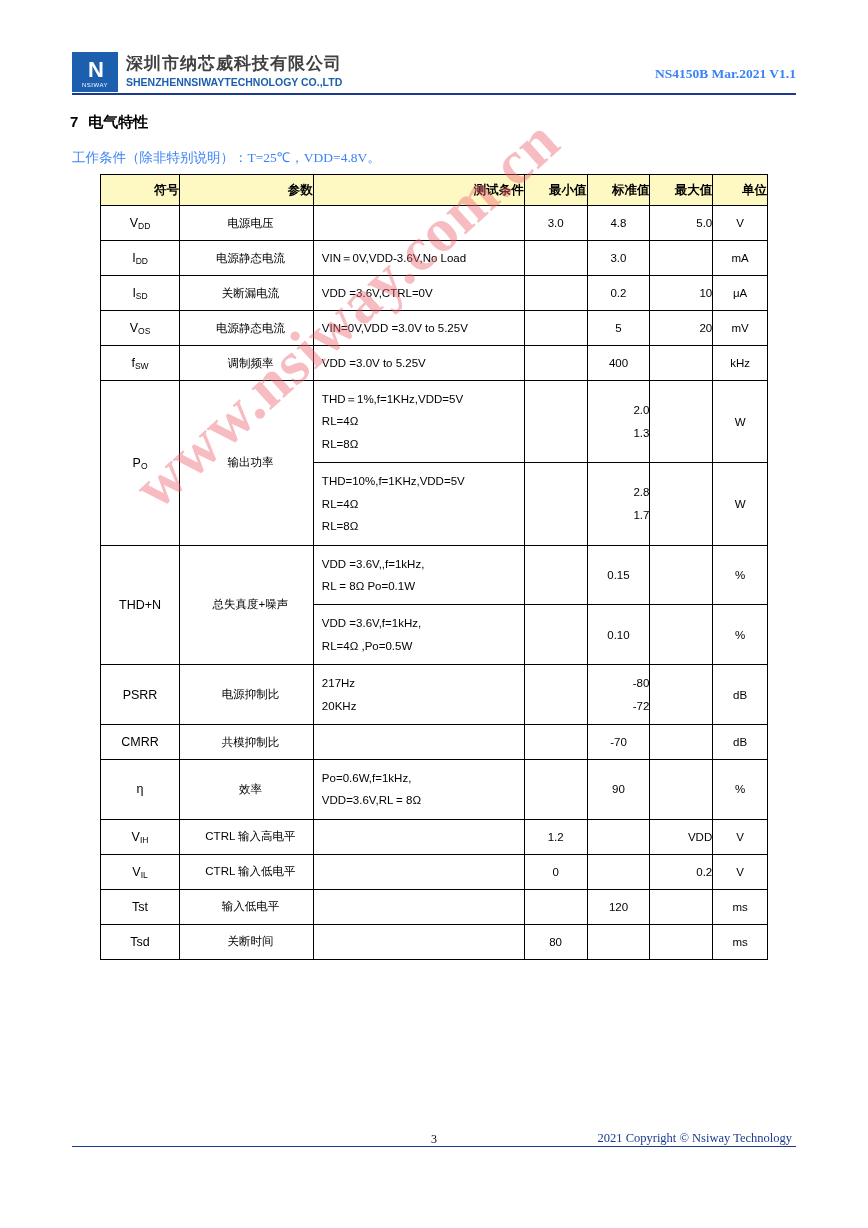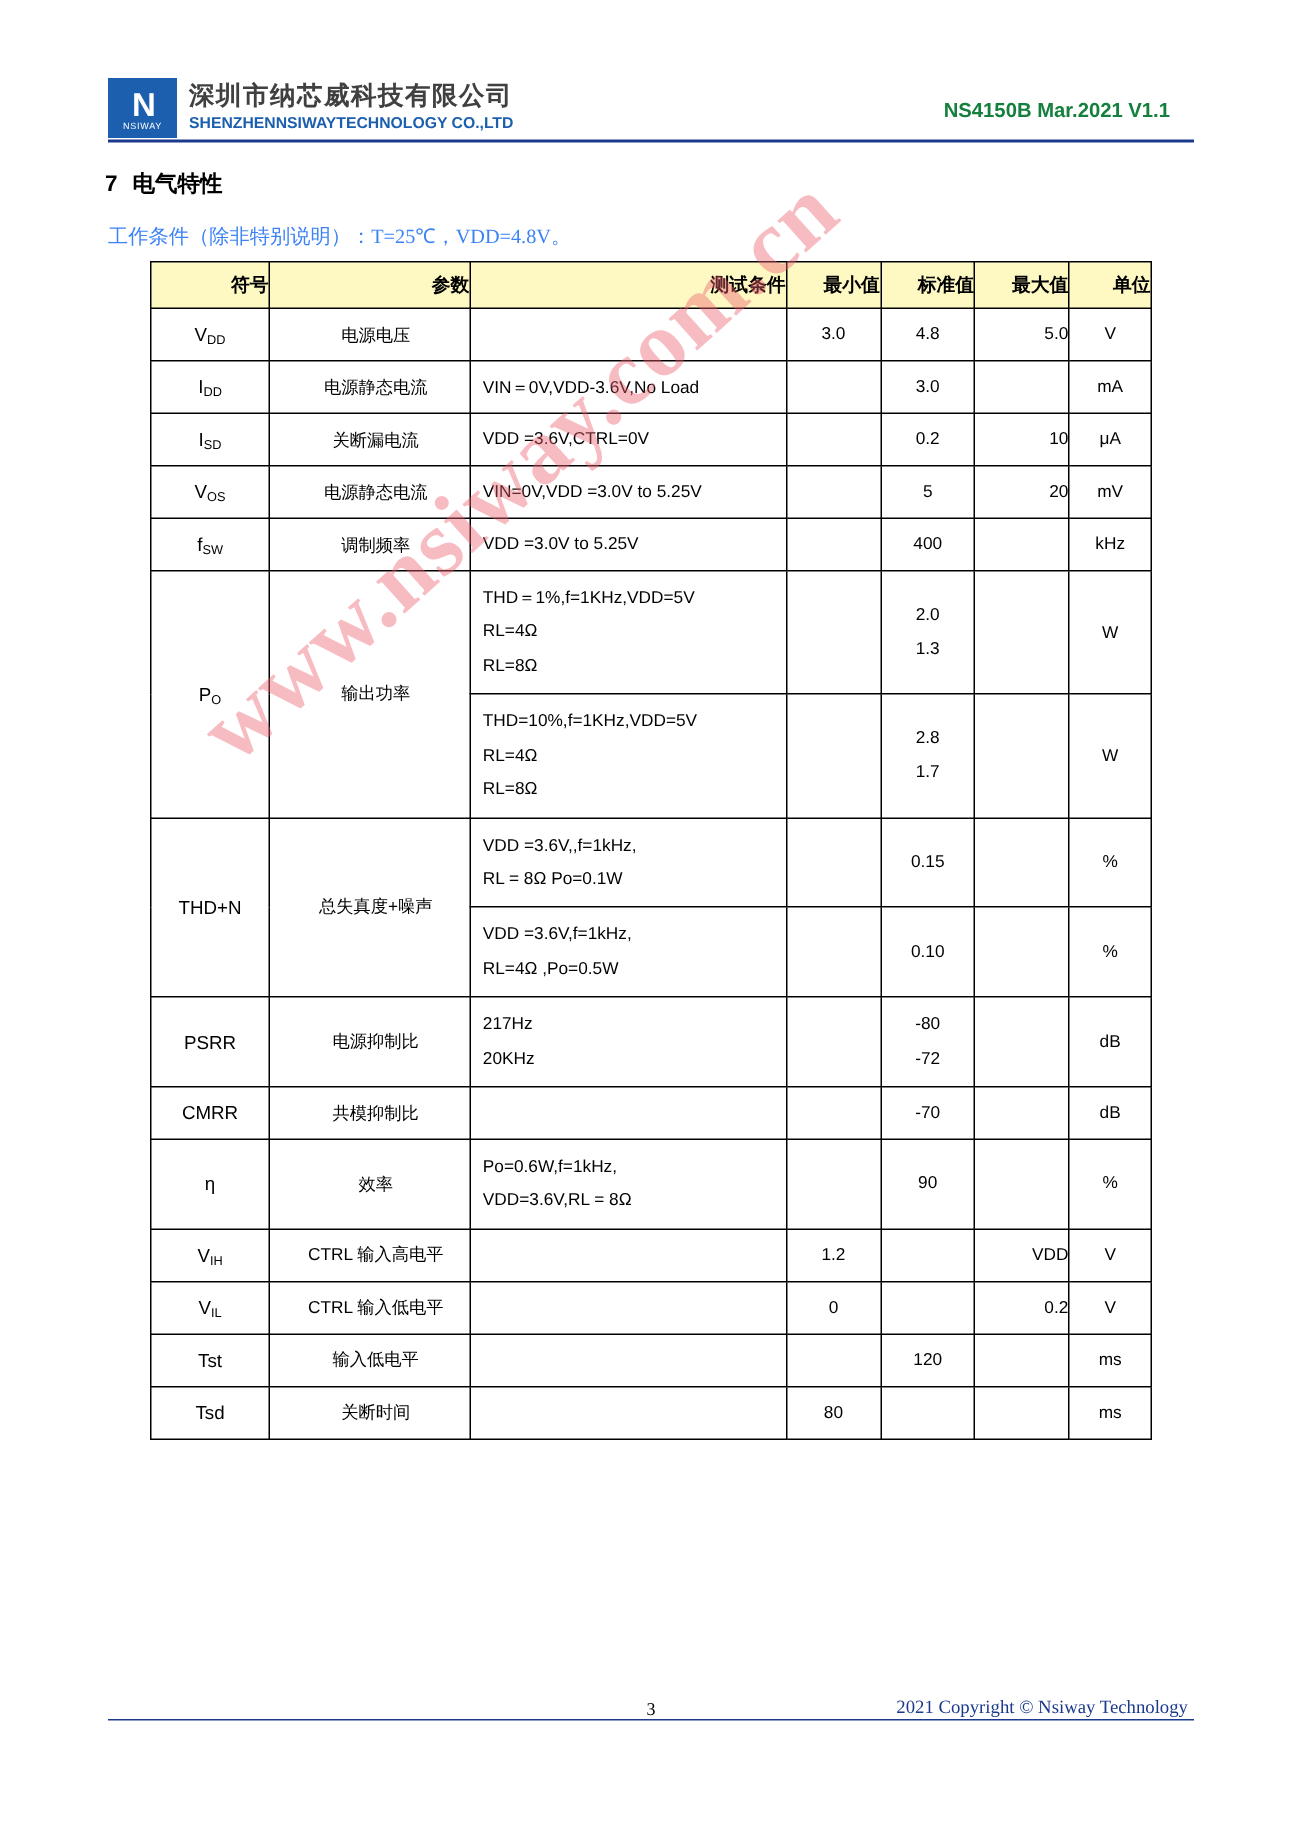--- a/index.html
+++ b/index.html
@@ -84,26 +84,26 @@
     left: 54px;
     top: 24px;
     font-family: "Liberation Sans", sans-serif;
     font-size: 10.5px;
     font-weight: bold;
     color: #1b5fae;
     letter-spacing: 0px;
   }
   .header-right {
     position: absolute;
-    right: 16px;
+    right: 0;
     top: 14px;
-    font-family: Liberation Sans, sans-serif;
+    font-family: Liberation Serif, serif;
     font-size: 13.5px;
     font-weight: bold;
-    color: #15803d;
+    color: #3b82f6;
   }
 
   
   .section-title {
     position: absolute;
     left: 70px;
     top: 113px;
     font-family: "Liberation Sans", sans-serif;
     font-size: 15px;
     font-weight: bold;
@@ -167,20 +167,21 @@
     position: relative;
     top: 2px;
   }
   .cond-multi {
     padding: 7px 0 7px 8px !important;
     line-height: 1.95;
   }
   .val-multi {
     line-height: 1.95;
     padding: 7px 0 !important;
+    text-align: right;
   }
 
   
   .watermark {
     position: absolute;
     left: 0; top: 0;
     width: 868px; height: 1228px;
     pointer-events: none;
     overflow: hidden;
   }

